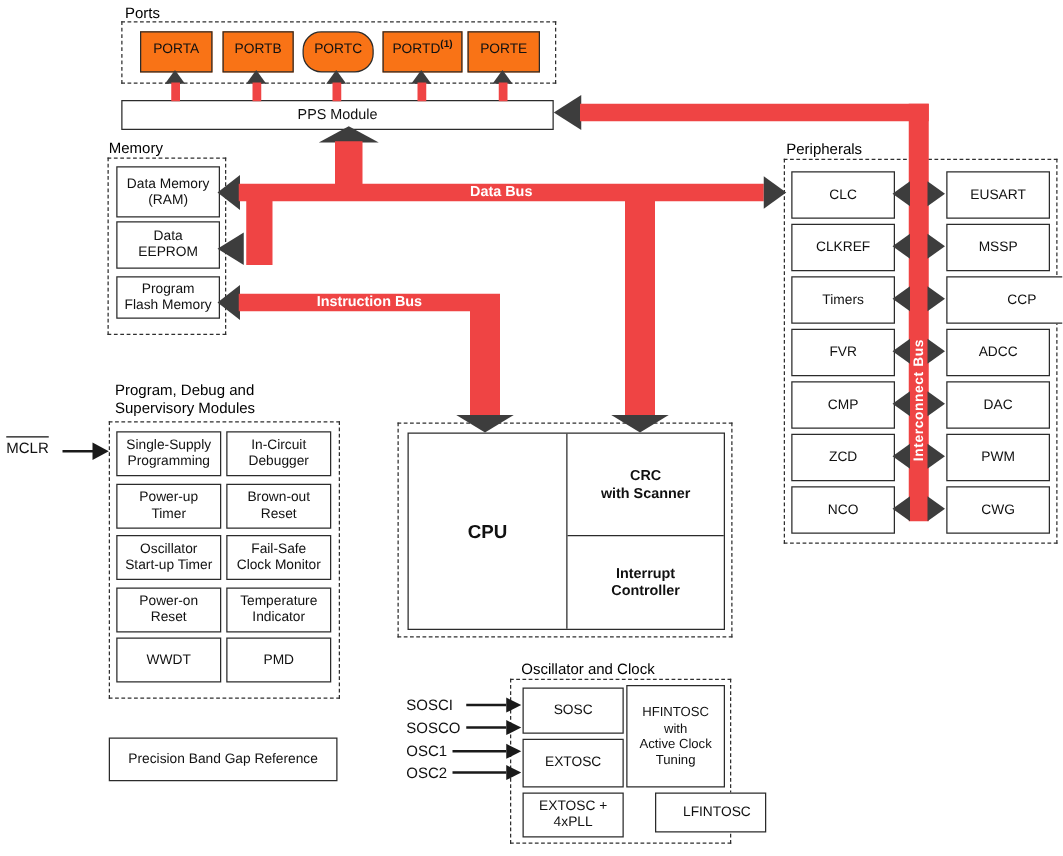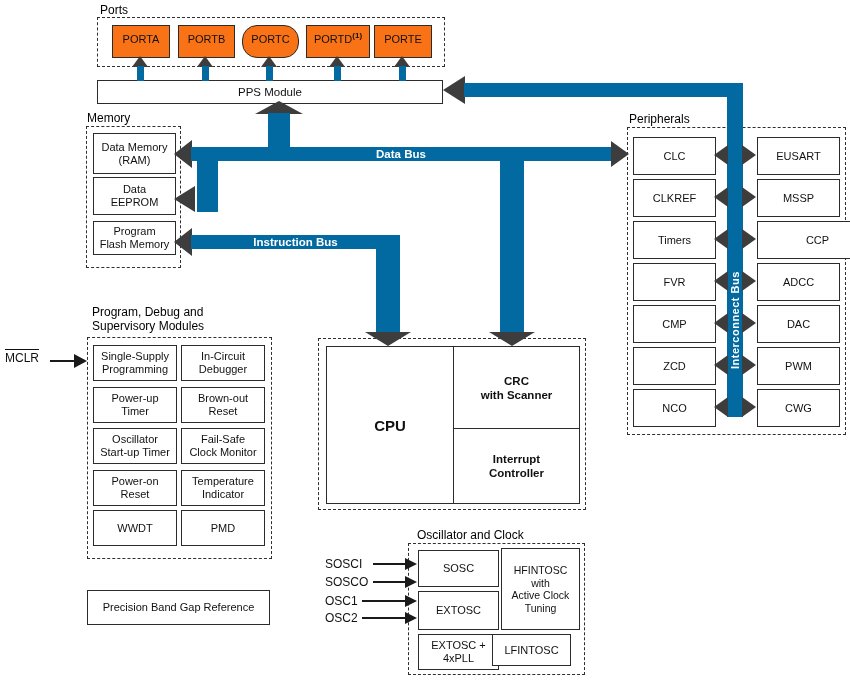--- a/index.html
+++ b/index.html
@@ -4,21 +4,21 @@
 <style>
   html,body{margin:0;padding:0;background:#fff;}
   #canvas{position:relative;width:850px;height:685px;background:#fff;overflow:hidden;
           font-family:"Liberation Sans",sans-serif;color:#111;}
   .sec-label{position:absolute;font-size:12px;line-height:14px;color:#000000;white-space:pre-line;}
   .dashed{position:absolute;border:1.5px dashed #2f2f2f;background:transparent;}
   .box{position:absolute;background:#fff;border:1.5px solid #2b2b2b;display:flex;
        align-items:center;justify-content:center;text-align:center;
        font-size:11px;line-height:13px;}
   .pre{white-space:pre-line;}
-  .bar{position:absolute;background:#0369a1;z-index:6;}
+  .bar{position:absolute;background:#ef4444;z-index:6;}
   .buslabel{display:flex;align-items:center;justify-content:center;
             color:#fff;font-weight:bold;font-size:11.5px;}
   .tri{position:absolute;width:0;height:0;z-index:6;}
   .thinline{position:absolute;height:2px;background:#1a1a1a;z-index:6;}
   .pin-label{position:absolute;font-size:12px;line-height:14px;}
   .vtext{position:absolute;z-index:7;display:flex;align-items:center;justify-content:center;
          writing-mode:vertical-rl;transform:rotate(180deg);
          color:#fff;font-weight:bold;font-size:11px;letter-spacing:.5px;}
   .portbox{position:absolute;background:#f97316;border:1.5px solid #2b2b2b;text-align:center;
            font-size:11px;line-height:27px;}
@@ -169,21 +169,21 @@
   <div class="sec-label" style="left:417px;top:528px;">Oscillator and Clock</div>
   <div class="dashed" style="left:408px;top:543px;width:175px;height:130px;"></div>
   <div class="box" style="left:418px;top:550px;width:79px;height:35px;z-index:2;">SOSC</div>
   <div class="box" style="left:418px;top:591px;width:79px;height:37px;z-index:2;">EXTOSC</div>
   <div class="box pre" style="left:418px;top:634px;width:79px;height:34px;z-index:2;">EXTOSC +
 4xPLL</div>
   <div class="box pre" style="left:501px;top:548px;width:77px;height:80px;font-size:10.5px;line-height:12.5px;z-index:2;">HFINTOSC
 with
 Active Clock
 Tuning</div>
-  <div class="box" style="left:492px;top:634px;width:77px;height:30px;z-index:2;">LFINTOSC</div>
+  <div class="box" style="left:524px;top:634px;width:77px;height:30px;z-index:2;padding-left:10px;">LFINTOSC</div>
 
   <div class="pin-label" style="left:325px;top:557px;">SOSCI</div>
   <div class="thinline" style="left:373px;top:563px;width:32px;"></div>
   <div class="tri" style="left:405px;top:558px;border-top:6px solid transparent;border-bottom:6px solid transparent;border-left:12px solid #1a1a1a;"></div>
 
   <div class="pin-label" style="left:325px;top:575px;">SOSCO</div>
   <div class="thinline" style="left:373px;top:581px;width:32px;"></div>
   <div class="tri" style="left:405px;top:576px;border-top:6px solid transparent;border-bottom:6px solid transparent;border-left:12px solid #1a1a1a;"></div>
 
   <div class="pin-label" style="left:325px;top:594px;">OSC1</div>

